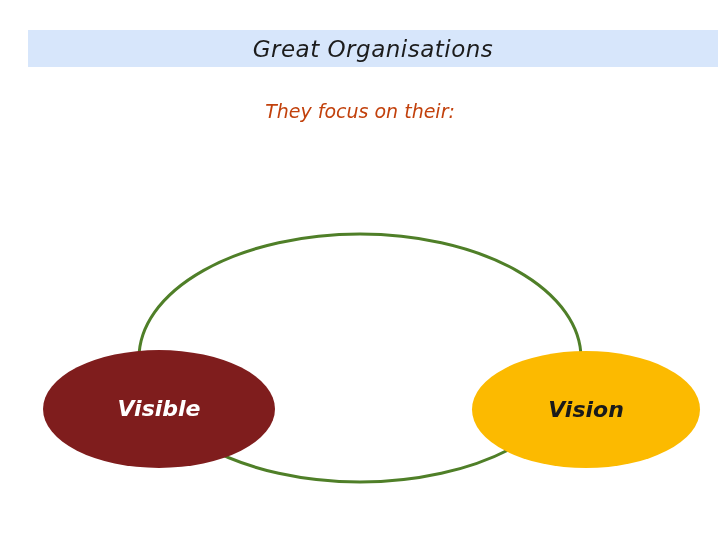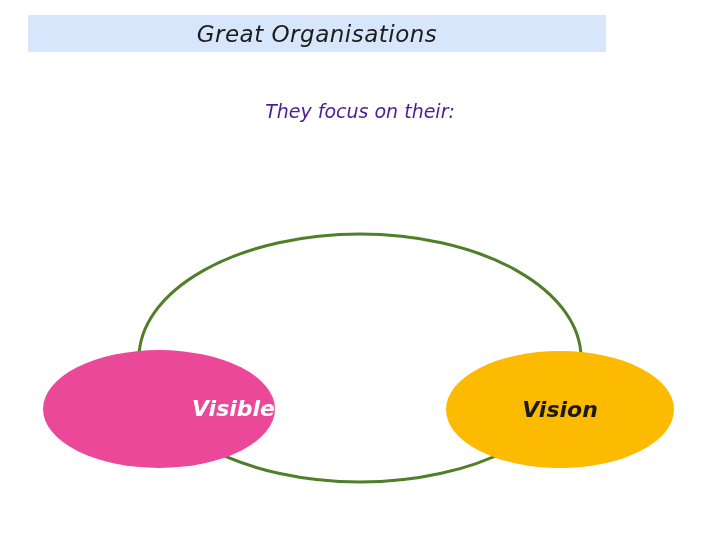--- a/index.html
+++ b/index.html
@@ -8,42 +8,42 @@
     position: relative;
     width: 720px;
     height: 540px;
     background: #ffffff;
     overflow: hidden;
     font-family: "DejaVu Sans", "Liberation Sans", sans-serif;
   }
   .title-bar {
     position: absolute;
     left: 28px;
-    top: 15px;
-    width: 578px;
+    top: 30px;
+    width: 690px;
     height: 37px;
     display: flex;
     align-items: center;
     justify-content: center;
   }
   .title-text {
     font-style: italic;
     font-size: 23px;
     color: #1c1c1c;
     letter-spacing: 0.5px;
   }
   .subtitle {
     position: absolute;
     left: 0;
     top: 100px;
     width: 720px;
     text-align: center;
     font-style: italic;
     font-size: 19px;
-    color: #4c1d95;
+    color: #c2410c;
   }
   .connector-svg {
     position: absolute;
     left: 0;
     top: 0;
     width: 720px;
     height: 540px;
   }
   .node {
     position: absolute;
@@ -64,21 +64,21 @@
     width: 230px;
     height: 110px;
   }
   .node-visible-results {
     left: 43px;
     top: 350px;
     width: 232px;
     height: 118px;
   }
   .node-vision {
-    left: 446px;
+    left: 472px;
     top: 351px;
     width: 228px;
     height: 117px;
   }
 </style>
 </head>
 <body>
 
 <div class="slide">
 
@@ -86,21 +86,21 @@
     <span class="title-text">Great Organisations</span>
   </div>
 
   <div class="subtitle">They focus on their:</div>
 
   <svg class="connector-svg" viewBox="0 0 720 540" xmlns="http://www.w3.org/2000/svg">
     <ellipse cx="360" cy="358" rx="221" ry="124" fill="none" stroke-width="3" stroke="#4f7f28"></ellipse>
   </svg>
 
 
-  <div class="node node-visible-results" style="background-color: #ec4899; color: rgb(255, 255, 255); align-items: flex-end;">
+  <div class="node node-visible-results" style="background-color: #7f1d1d; color: rgb(255, 255, 255);">
     <span>Visible</span>
   </div>
 
   <div class="node node-vision" style="background-color: rgb(252, 186, 0); color: rgb(26, 26, 26);">
     <span>Vision</span>
   </div>
 
 </div>
 
 </body></html>

